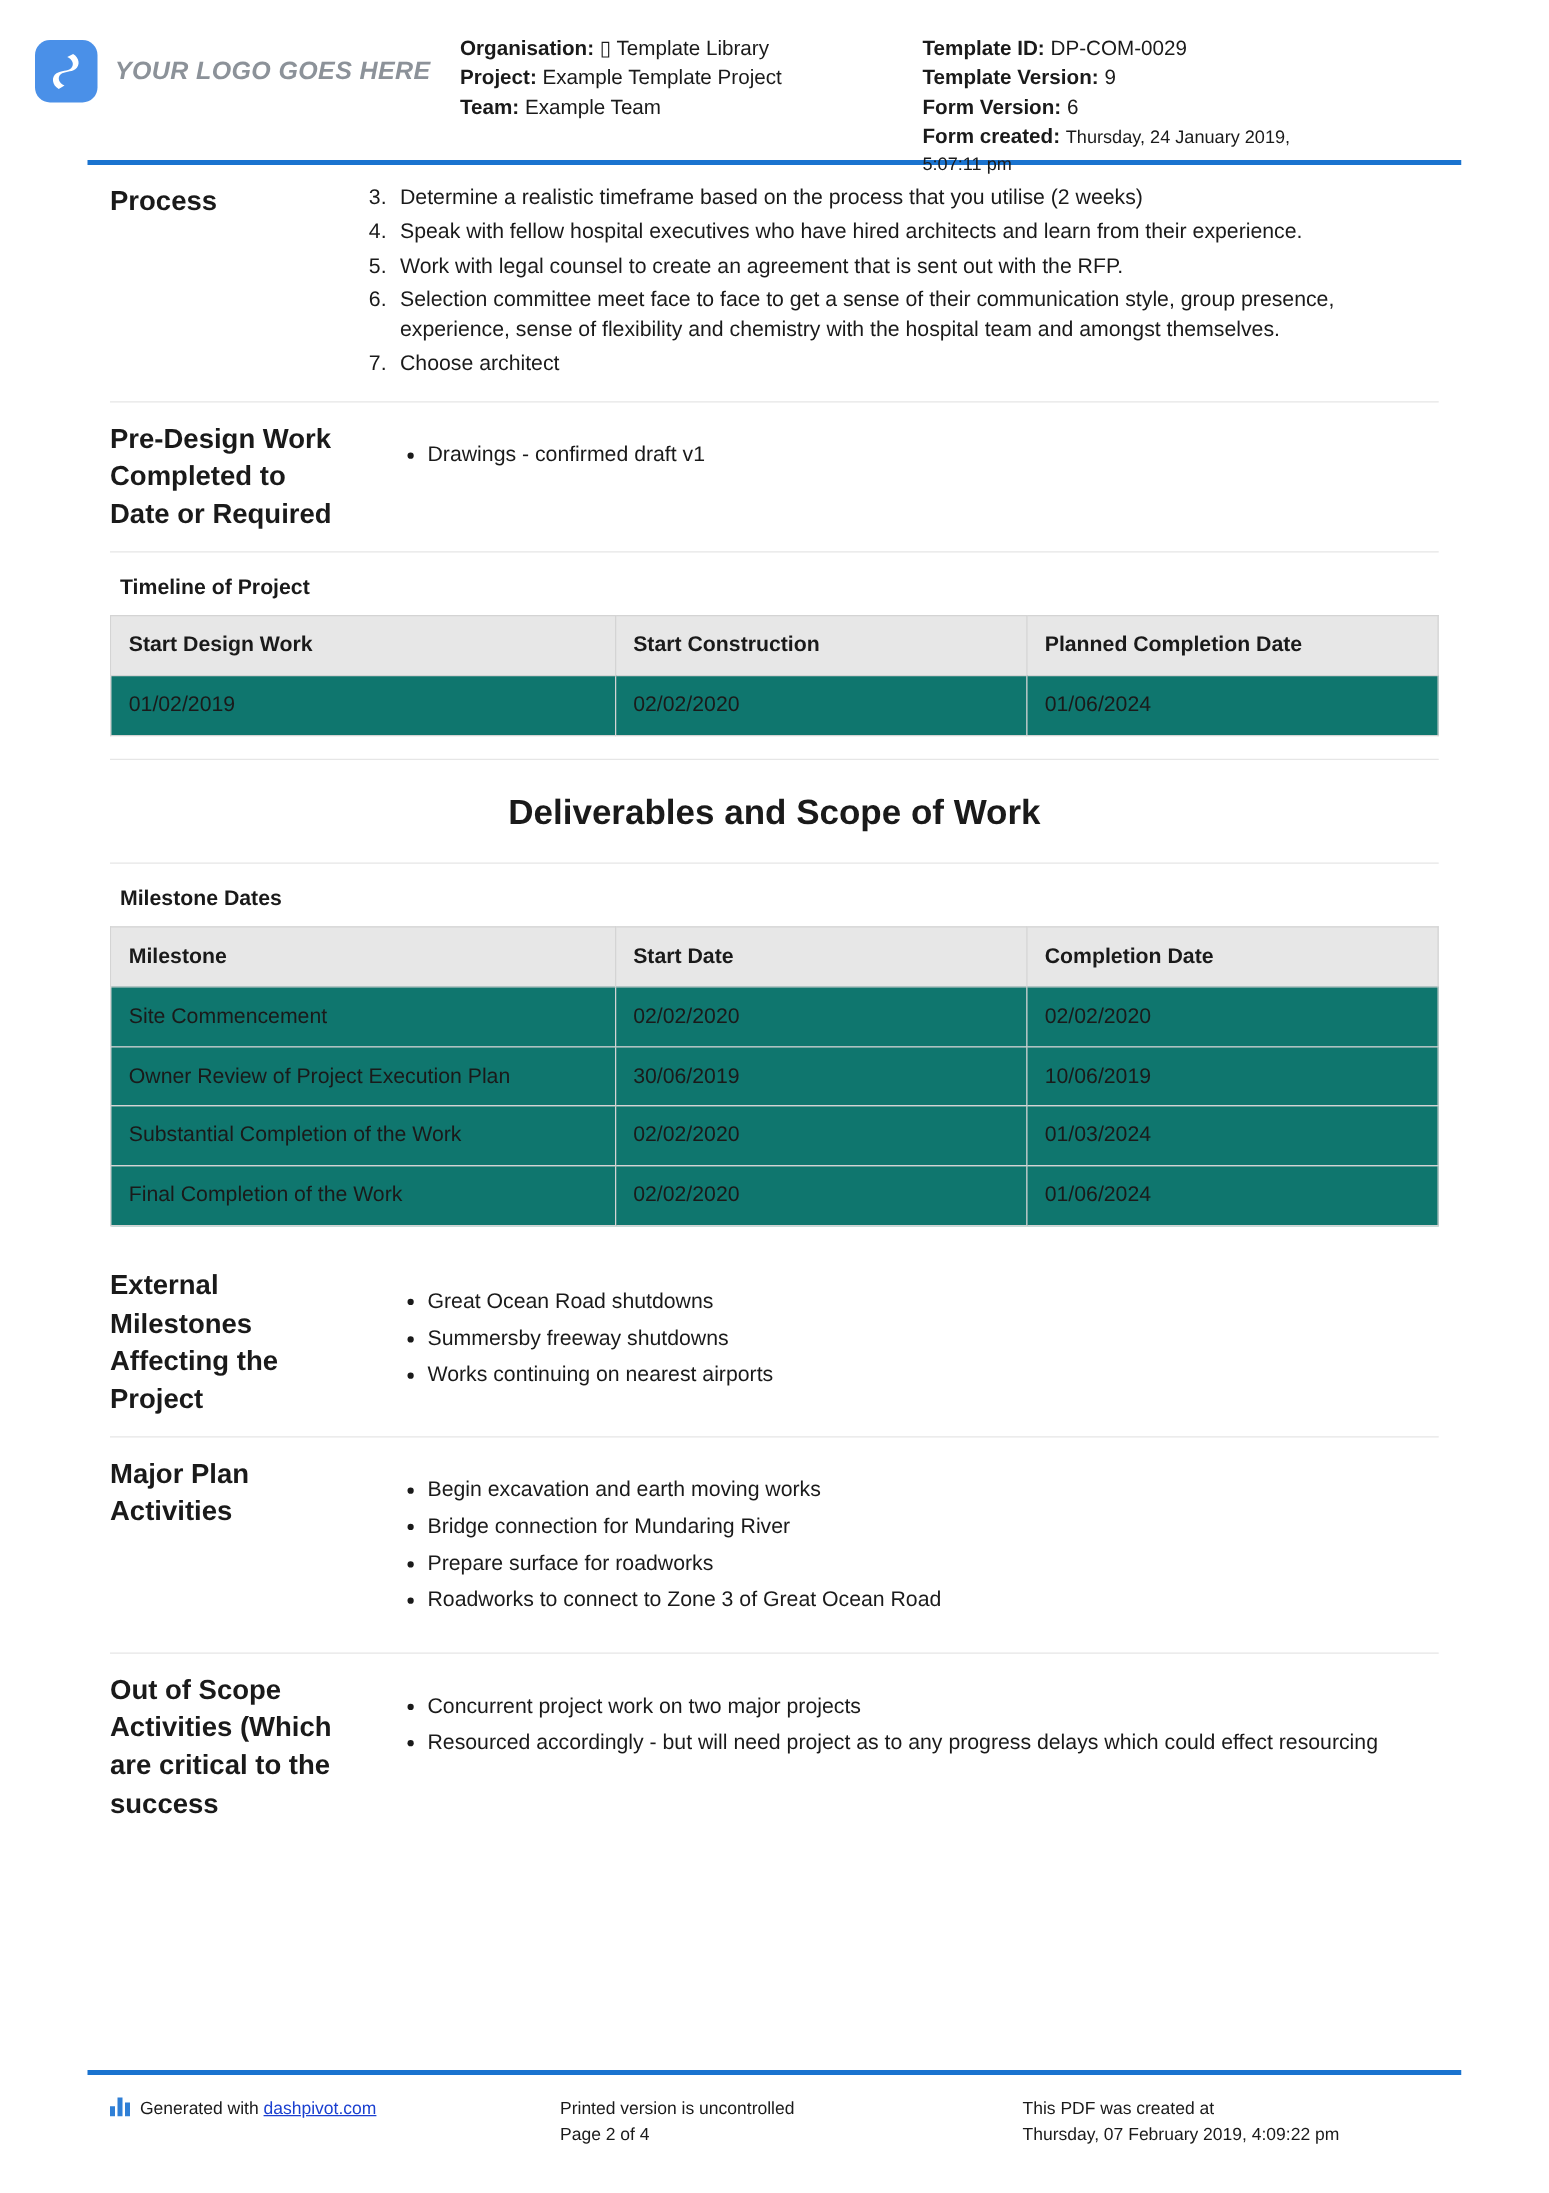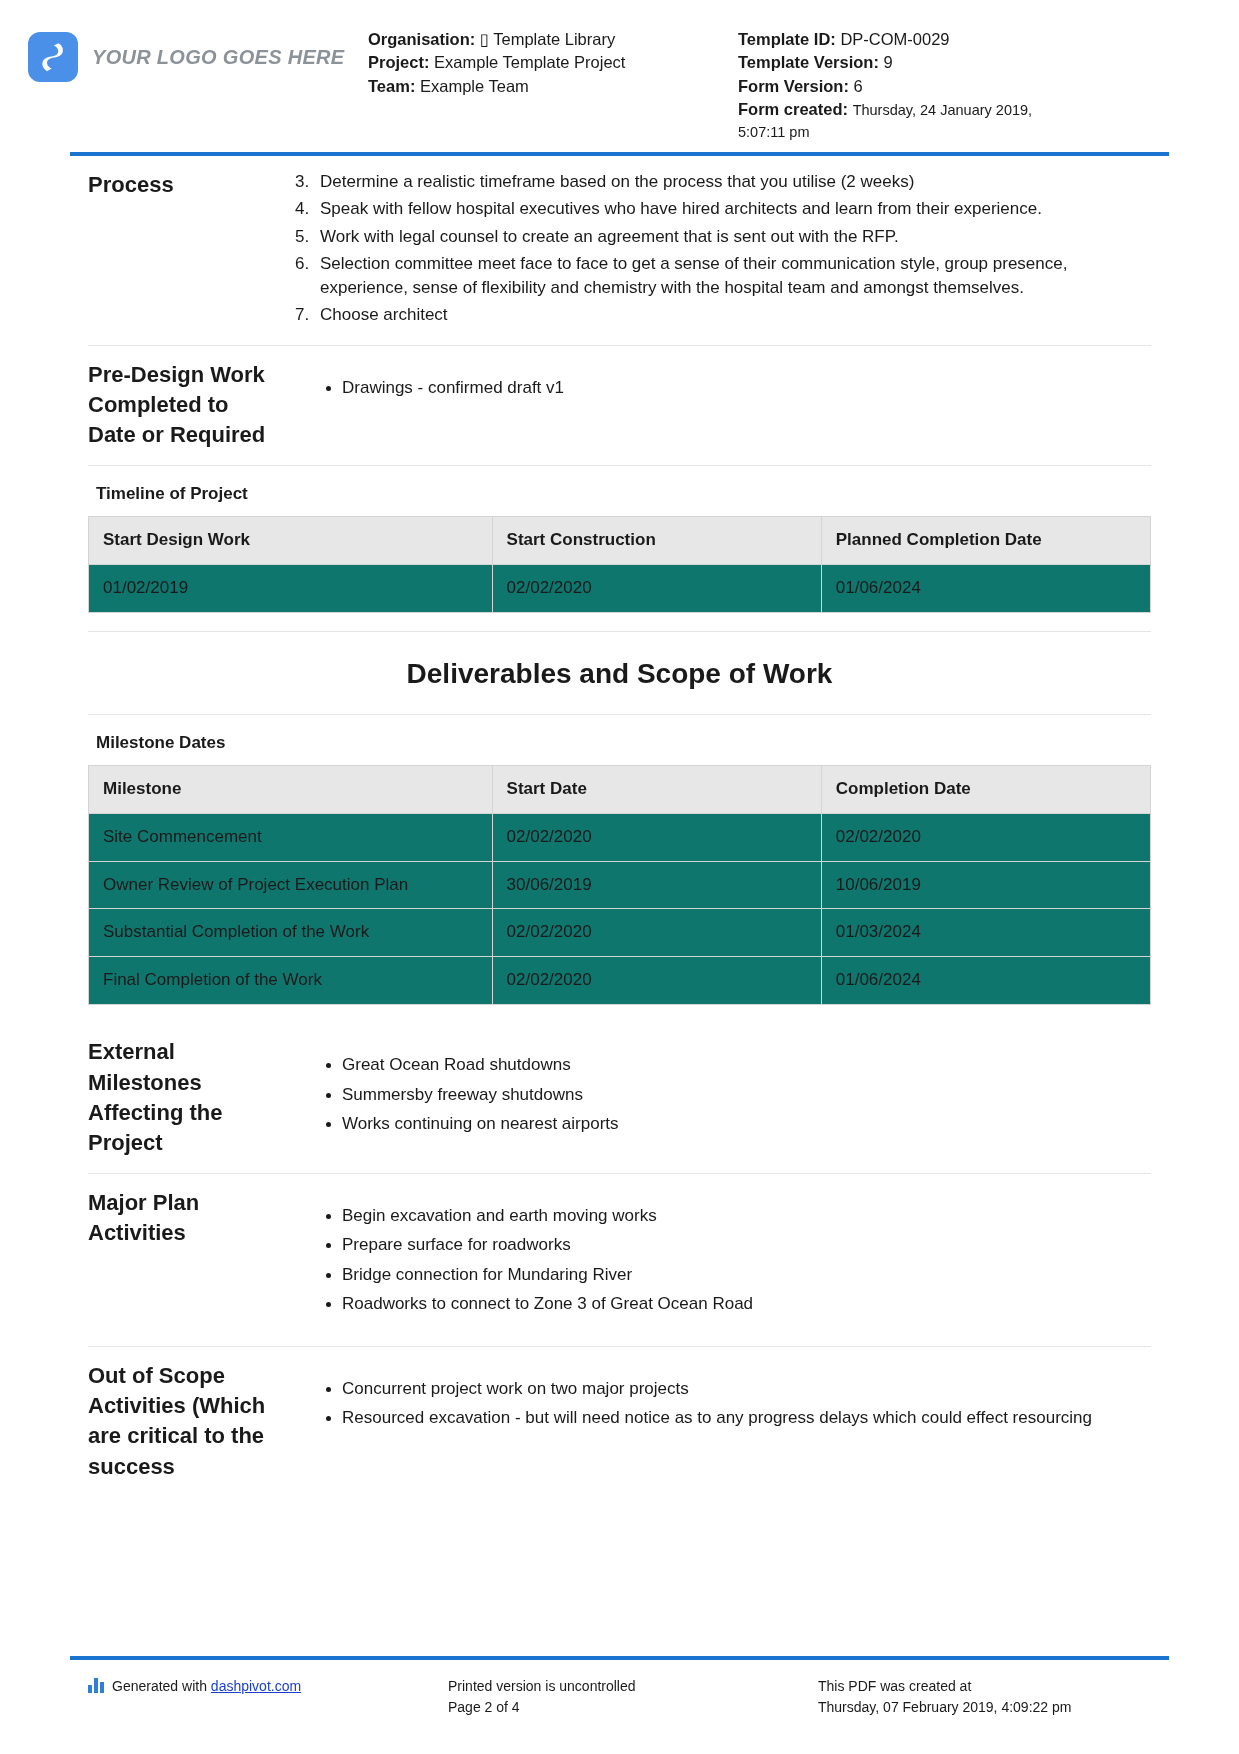--- a/index.html
+++ b/index.html
@@ -22,21 +22,21 @@
     box-sizing: border-box;
     padding: 0 88px;
   }
 
   
   .header {
     display: flex;
     align-items: flex-start;
     padding-top: 22px;
     padding-left: 0;
-    height: 152px;
+    height: 128px;
     box-sizing: border-box;
   }
   .logo-block {
     display: flex;
     align-items: center;
     width: 340px;
     flex: 0 0 340px;
     margin-left: -60px;
     padding-top: 10px;
   }
@@ -366,33 +366,33 @@
           <li>Works continuing on nearest airports</li>
         </ul>
     </div>
   </div>
 
   <div class="section">
     <div class="sec-label">Major Plan Activities</div>
     <div class="sec-body">
       <ul class="bullets">
           <li>Begin excavation and earth moving works</li>
+          <li>Bridge connection for Mundaring River</li>
           <li>Prepare surface for roadworks</li>
-          <li>Bridge connection for Mundaring River</li>
           <li>Roadworks to connect to Zone 3 of Great Ocean Road</li>
         </ul>
     </div>
   </div>
 
   <div class="section no-border">
     <div class="sec-label">Out of Scope Activities (Which are critical to the success</div>
     <div class="sec-body">
       <ul class="bullets">
           <li>Concurrent project work on two major projects</li>
-          <li>Resourced excavation - but will need notice as to any progress delays which could effect resourcing</li>
+          <li>Resourced accordingly - but will need project as to any progress delays which could effect resourcing</li>
         </ul>
     </div>
   </div>
 
   <div class="footer">
     <div class="rule-blue-f"></div>
     <div class="footer-row">
       <div class="f-col1">
         <span class="bars-icon">
             <i></i>

